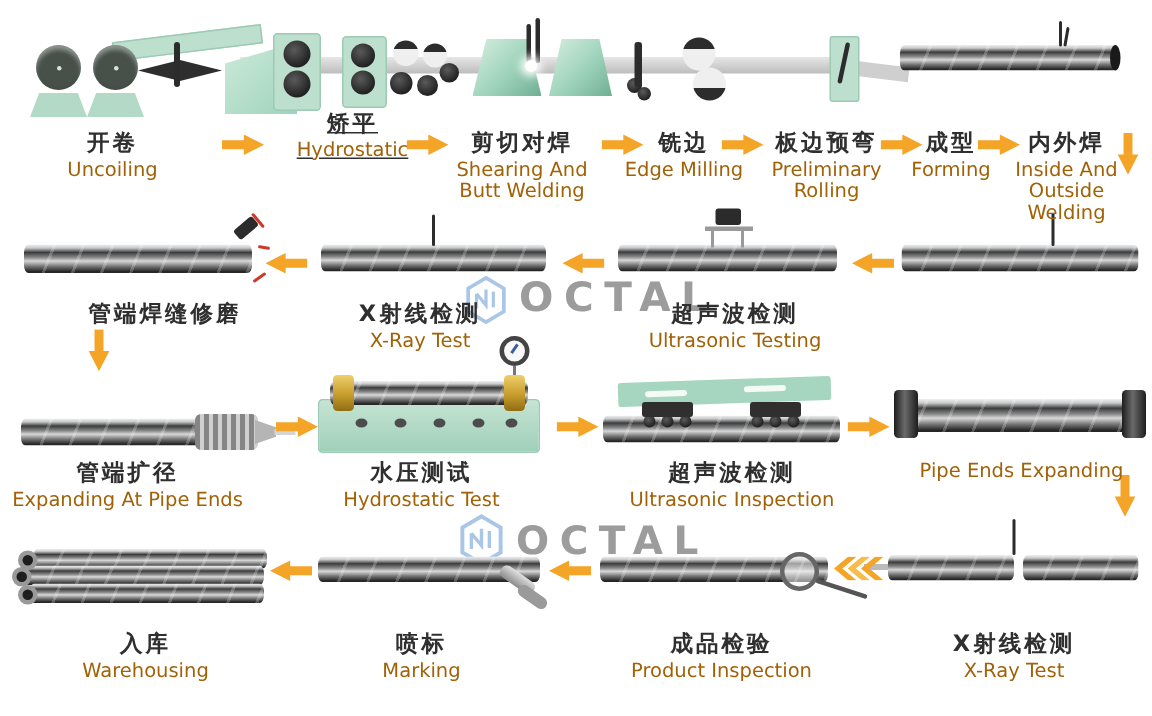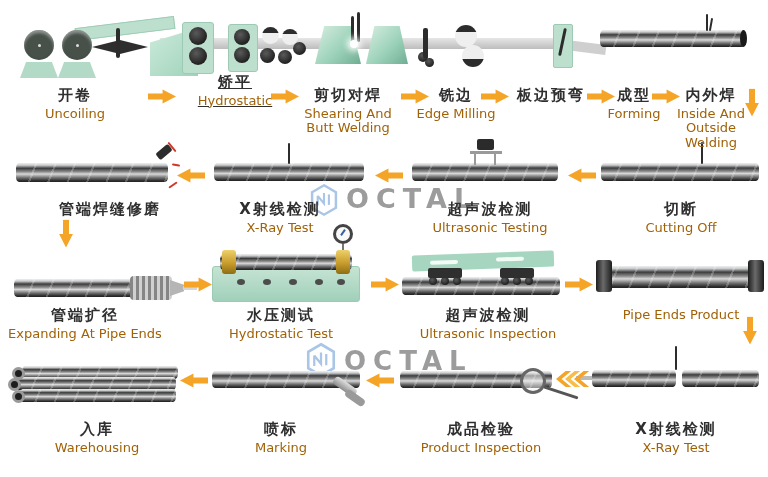--- a/index.html
+++ b/index.html
@@ -134,20 +134,21 @@
     <span class="en">Shearing And Butt Welding</span>
   </div>
   <div class="arrow" style="left:401px;top:89px;"></div>
   <div class="lbl nw" style="left:456px;top:86px;">
     <span class="zh">铣边</span>
     <span class="en">Edge Milling</span>
   </div>
   <div class="arrow" style="left:481px;top:89px;"></div>
   <div class="lbl" style="left:551px;top:86px;width:90px;">
     <span class="zh">板边预弯</span>
+    <span class="en">Preliminary Rolling</span>
   </div>
   <div class="arrow" style="left:587px;top:89px;"></div>
   <div class="lbl nw" style="left:634px;top:86px;">
     <span class="zh">成型</span>
     <span class="en">Forming</span>
   </div>
   <div class="arrow" style="left:652px;top:89px;"></div>
   <div class="lbl" style="left:711px;top:86px;width:104px;">
     <span class="zh">内外焊</span>
     <span class="en">Inside And Outside Welding</span>
@@ -187,24 +188,20 @@
     <span class="zh">管端焊缝修磨</span>
   </div>
   <div class="arrow down" style="left:52px;top:226px;"></div>
   <div class="lbl nw" style="left:280px;top:200px;">
     <span class="zh">X射线检测</span>
     <span class="en">X-Ray Test</span>
   </div>
   <div class="lbl nw" style="left:490px;top:200px;">
     <span class="zh">超声波检测</span>
     <span class="en">Ultrasonic Testing</span>
-  </div>
-  <div class="lbl nw" style="left:681px;top:200px;">
-    <span class="zh">切断</span>
-    <span class="en">Cutting Off</span>
   </div>
 
   <div class="pipe" style="left:14px;top:279px;width:120px;height:18px;"></div>
   <div>
     <div class="abs" style="left:130px;top:276px;width:42px;height:24px;border-radius:4px;z-index:3;
                 background:repeating-linear-gradient(90deg,#858585 0 3px,#d0d0d0 3px 6px);"></div>
     <div class="abs" style="left:170px;top:280px;width:14px;height:16px;background:#b5b5b5;clip-path:polygon(0 0,100% 30%,100% 70%,0 100%);z-index:3;"></div>
     <div class="abs" style="left:183px;top:286px;width:14px;height:4px;background:#d5d5d5;z-index:3;"></div>
   </div>
   <div class="arrow" style="left:184px;top:277px;"></div>
@@ -258,21 +255,21 @@
   </div>
   <div class="lbl nw" style="left:281px;top:306px;">
     <span class="zh">水压测试</span>
     <span class="en">Hydrostatic Test</span>
   </div>
   <div class="lbl nw" style="left:488px;top:306px;">
     <span class="zh">超声波检测</span>
     <span class="en">Ultrasonic Inspection</span>
   </div>
   <div class="lbl nw" style="left:681px;top:306px;">
-    <span class="en">Pipe Ends Product</span>
+    <span class="en">Pipe Ends Expanding</span>
   </div>
   <div class="arrow down" style="left:736px;top:323px;"></div>
 
   <svg class="abs" style="left:306px;top:341px;z-index:1;" width="30" height="38" viewBox="0 0 40 48">
     <path d="M20 3 37 13 v22 L20 45 3 35 V13 Z" fill="none" stroke="#aac6e6" stroke-width="3.5"></path>
     <path d="M11 18 v14 M11 18 l9 11 V14" fill="none" stroke="#aac6e6" stroke-width="3"></path>
     <path d="M27 16 v15" fill="none" stroke="#aac6e6" stroke-width="3"></path>
   </svg>
   <div class="logo-text" style="left:344px;top:346px;font-size:26px;">OCTAL</div>
 

